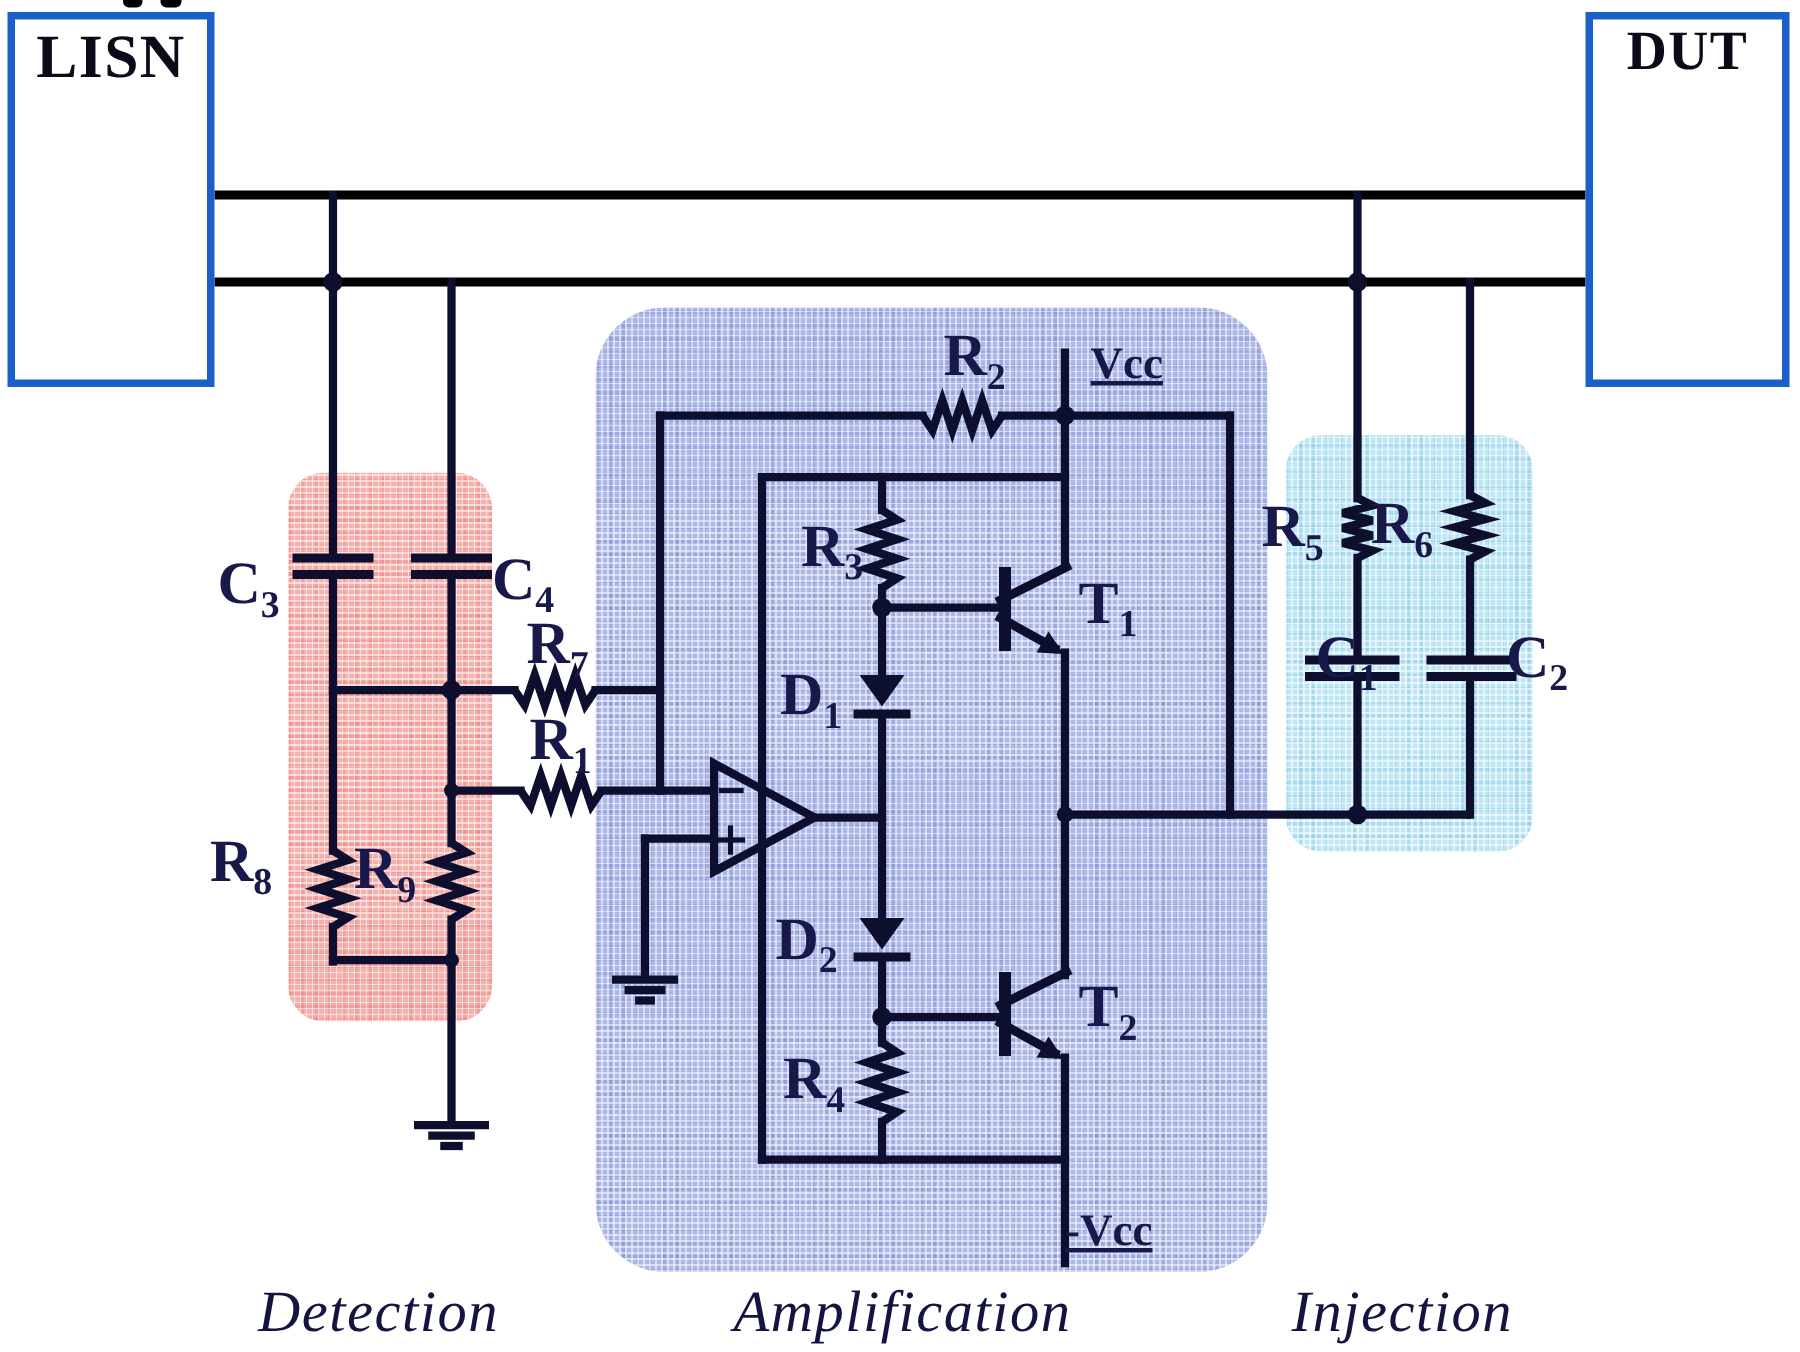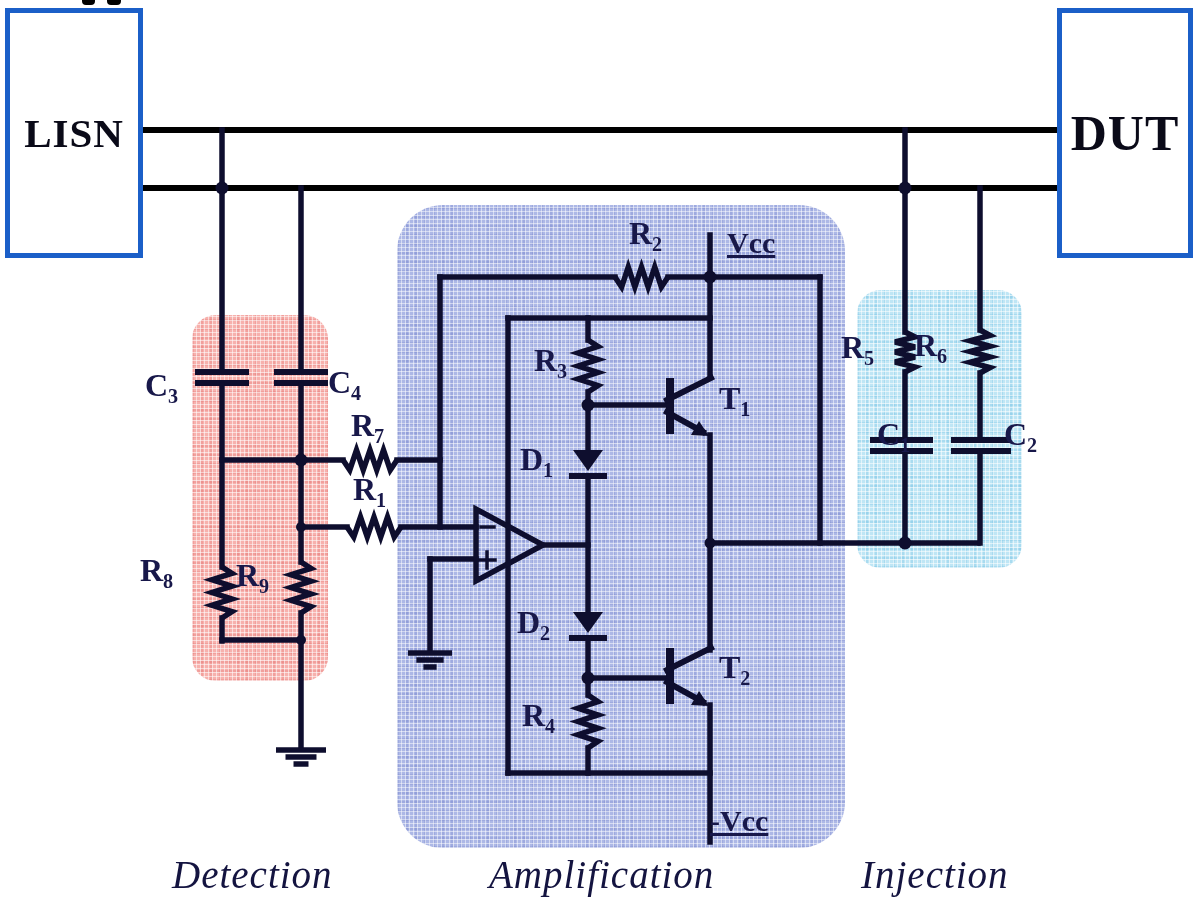--- a/index.html
+++ b/index.html
@@ -31,25 +31,25 @@
     background-color:var(--inj);border-radius:24px;
     background-image:
       repeating-linear-gradient(90deg, rgba(255,255,255,.55) 0 1px, rgba(255,255,255,0) 1px 4px),
       repeating-linear-gradient(0deg, rgba(255,255,255,.55) 0 1px, rgba(255,255,255,0) 1px 4px),
       repeating-linear-gradient(90deg, rgba(90,180,220,.22) 0 2px, rgba(0,0,0,0) 2px 9px),
       repeating-linear-gradient(0deg, rgba(90,180,220,.22) 0 2px, rgba(0,0,0,0) 2px 9px);
   }
   svg#wiring{position:absolute;left:0;top:0;z-index:5;pointer-events:none;}
   .block{
     position:absolute;z-index:6;background:#fff;border:5px solid var(--box-border);
-    display:flex;align-items:center;justify-content:center;box-sizing:border-box;
+    display:flex;align-items:flex-start;justify-content:center;box-sizing:border-box;
     font-weight:bold;font-size:41px;color:#0a0a18;letter-spacing:1px;
   }
   .clabel{
-    position:absolute;z-index:7;color:var(--label);font-weight:bold;font-size:32px;line-height:1;
+    position:absolute;z-index:7;color:var(--label);font-weight:bold;font-size:40px;line-height:1;
     white-space:nowrap;
   }
   .clabel sub{font-size:0.63em;line-height:0;}
   .vlabel{position:absolute;z-index:7;color:var(--label);font-weight:bold;font-size:30px;line-height:1;white-space:nowrap;text-decoration:underline;}
   .slabel{position:absolute;z-index:7;color:var(--section);font-size:39px;line-height:1;white-space:nowrap;letter-spacing:1px;font-style:italic;}
   .crop-mark{position:absolute;z-index:8;background:#000;border-radius:0 0 4px 4px;}
 </style>
 </head>
 <body>
 
@@ -150,21 +150,21 @@
       <circle cx="710" cy="277" r="6.5" fill="#0e0e2e"></circle>
       <circle cx="588" cy="405" r="6.5" fill="#0e0e2e"></circle>
       <circle cx="588" cy="678" r="6.5" fill="#0e0e2e"></circle>
       <circle cx="905" cy="543" r="6.5" fill="#0e0e2e"></circle>
       <circle cx="710" cy="543" r="5.5" fill="#0e0e2e"></circle>
     </svg>
 
   <div class="block" style="left:5px;top:8px;width:138px;height:250px">
     <span>LISN</span>
   </div>
-  <div class="block" style="left:1057px;top:8px;width:136px;height:250px;font-size:50px">
+  <div class="block" style="left:1057px;top:8px;width:136px;height:250px;font-size:37px">
     <span>DUT</span>
   </div>
 
   <div class="clabel" style="left:145px;top:369px"><span>C</span><sub>3</sub></div>
   <div class="clabel" style="left:328px;top:366px"><span>C</span><sub>4</sub></div>
   <div class="clabel" style="left:351px;top:409px"><span>R</span><sub>7</sub></div>
   <div class="clabel" style="left:353px;top:473px"><span>R</span><sub>1</sub></div>
   <div class="clabel" style="left:140px;top:554px"><span>R</span><sub>8</sub></div>
   <div class="clabel" style="left:236px;top:559px"><span>R</span><sub>9</sub></div>
 

